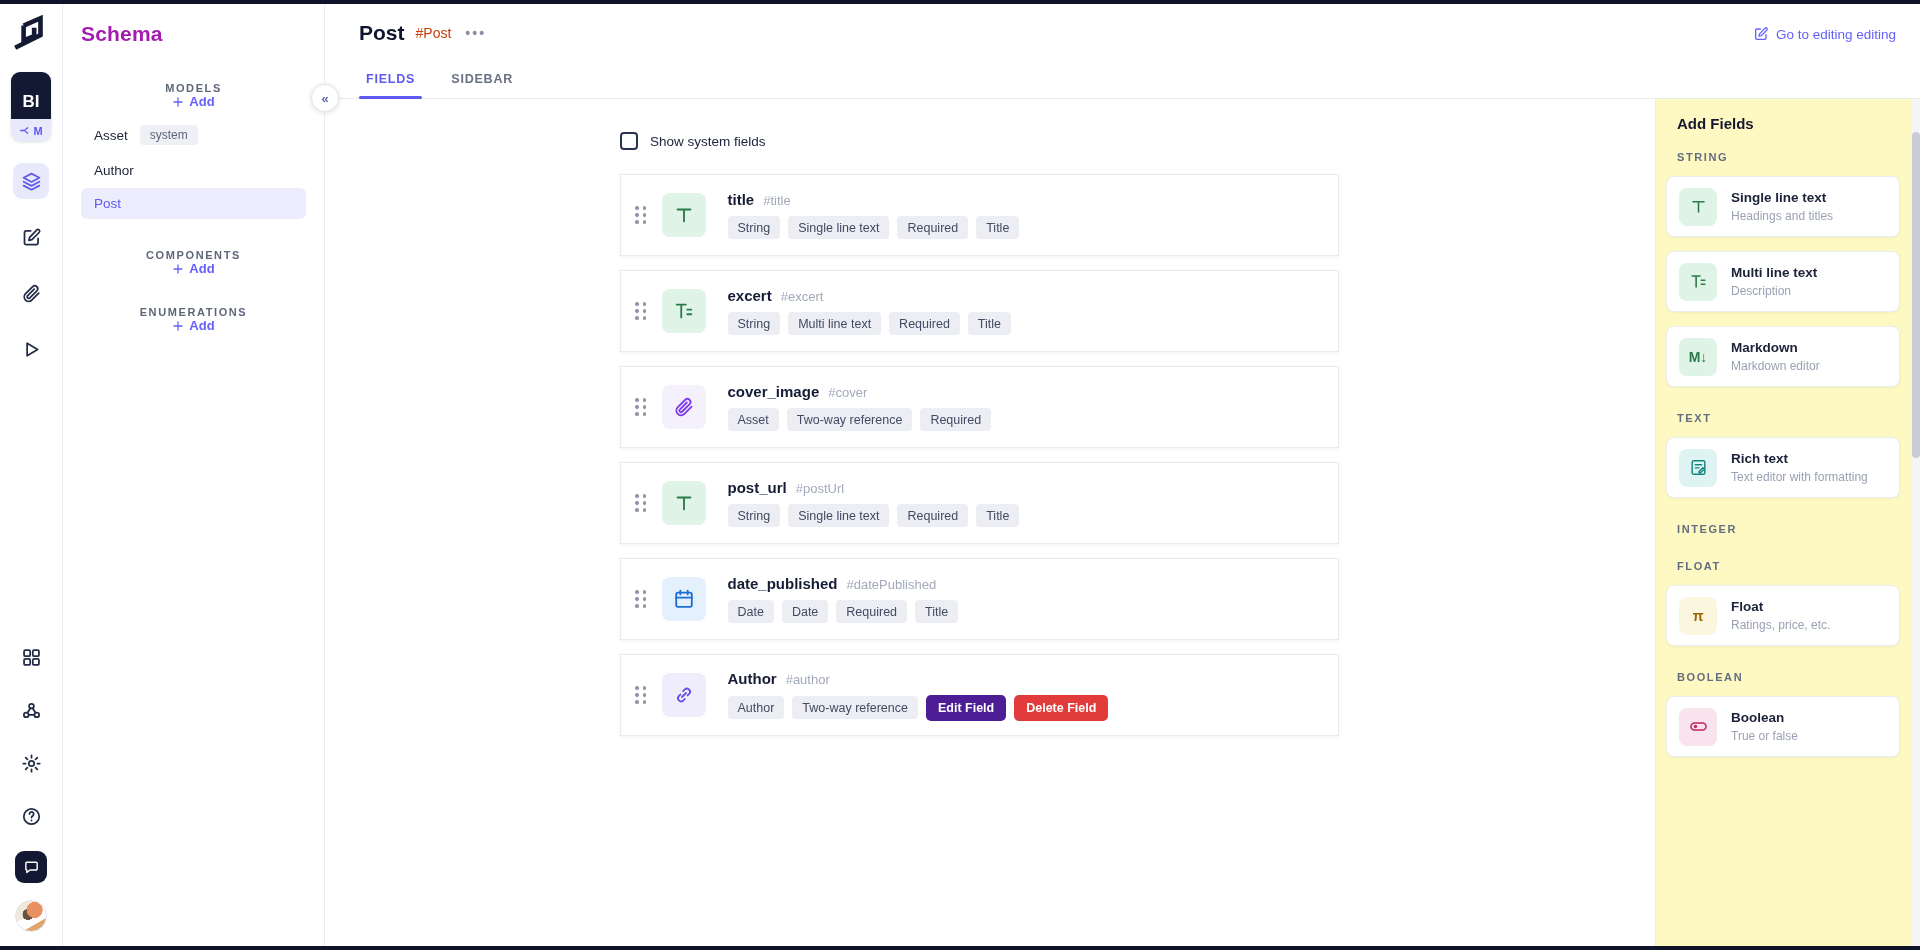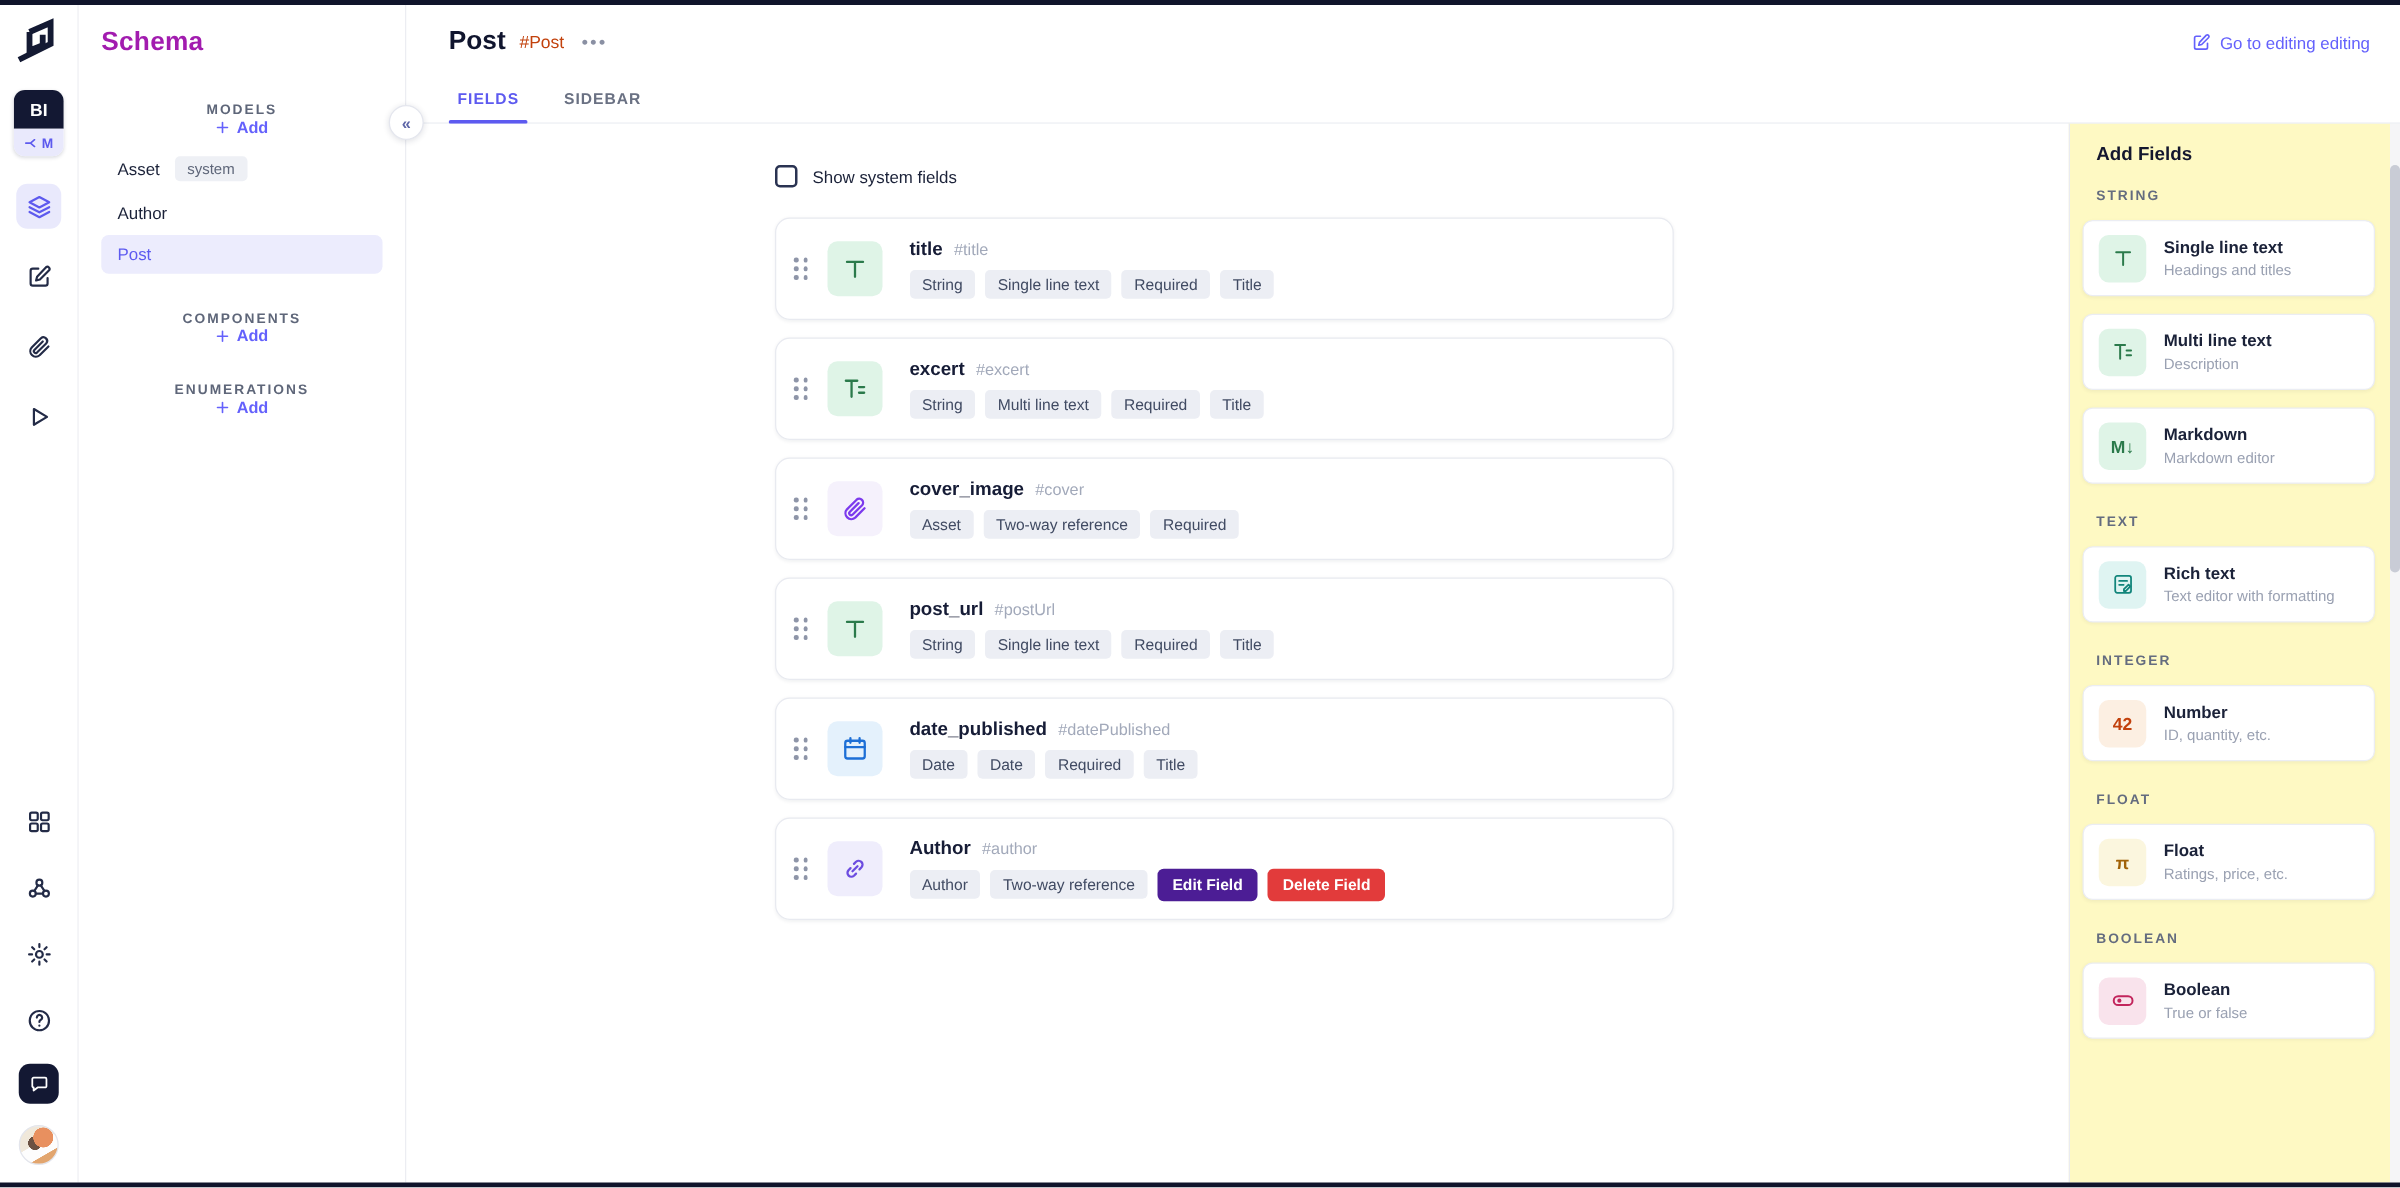--- a/index.html
+++ b/index.html
@@ -11,21 +11,21 @@
   .edgebar { position:absolute; left:0; right:0; height:4px; background:#10142B; z-index:20; }
   .edgebar.top { top:0; } .edgebar.bottom { bottom:0; }
 
   
   .rail { position:absolute; left:0; top:4px; bottom:4px; width:63px; background:#fff;
           border-right:1px solid #ECEDF2; display:flex; flex-direction:column; align-items:center;
           padding:10px 0 14px; }
   .logo { width:38px; height:38px; display:flex; align-items:center; justify-content:center; }
   .env { margin-top:20px; width:40px; border-radius:9px; overflow:hidden; text-align:center; cursor:pointer;
          box-shadow:0 1px 3px rgba(20,25,60,.15); }
-  .env-top { background:#131833; color:#fff; font-weight:bold; font-size:14px; padding:8px 0 7px; }
+  .env-top { background:#131833; color:#fff; font-weight:bold; font-size:17px; padding:20px 0 7px; }
   .env-bot { background:#E9E9FC; color:#5D5AEE; font-size:11px; font-weight:bold; padding:5px 0 4px;
              display:flex; align-items:center; justify-content:center; gap:1px; }
   .env-bot svg { width:13px; height:13px; }
   .rail-nav { display:flex; flex-direction:column; gap:20px; margin-top:22px; align-items:center; }
   .rail-btn { width:36px; height:36px; border-radius:9px; display:flex; align-items:center; justify-content:center;
               color:#232B47; background:transparent; border:none; cursor:pointer; }
   .rail-btn svg { width:21px; height:21px; }
   .rail-btn.active { background:#E9E9FC; color:#5D5AEE; }
   .rail-bottom { margin-top:auto; display:flex; flex-direction:column; gap:17px; align-items:center; }
   .rail-btn.dark { background:#131833; color:#fff; width:32px; height:32px; border-radius:9px; }
@@ -73,21 +73,21 @@
   .tab.active { color:#5D5AF0; }
   .tab.active::after { content:""; position:absolute; left:-7px; right:-7px; bottom:0; height:3px;
                        background:#5D5AF0; border-radius:2px; }
 
   
   .content { position:absolute; left:326px; top:99px; right:265px; bottom:4px; background:#fff; overflow:hidden; }
   .syscheck { display:flex; align-items:center; gap:12px; margin:33px 0 0 294px; }
   .checkbox { width:18px; height:18px; border:2px solid #2A3352; border-radius:4px; background:#fff; cursor:pointer; flex:none; }
   .syscheck .lbl { font-size:13.5px; color:#1B2239; }
   .fields { margin:24px 0 0 294px; width:719px; display:flex; flex-direction:column; gap:14px; }
-  .fcard { height:82px; border:1px solid #E8EAF0; border-radius:12px; background:#fff;
+  .fcard { height:82px; border:1px solid #E8EAF0; border-radius:0; background:#fff;
            box-shadow:0 1px 3px rgba(23,29,57,.06); display:flex; align-items:center;
            padding:0 18px 0 14px; cursor:pointer; }
   .drag { display:grid; grid-template-columns:repeat(2,4px); gap:3.5px 3.5px; margin-right:15px; cursor:grab; }
   .drag i { width:3.6px; height:3.6px; border-radius:50%; background:#8E95A8; }
   .ficon { width:44px; height:44px; border-radius:8px; display:flex; align-items:center; justify-content:center;
            margin-right:22px; flex:none; }
   .ficon svg { width:22px; height:22px; }
   .fmeta { display:flex; flex-direction:column; gap:8px; }
   .fname-row { display:flex; align-items:baseline; gap:9px; }
   .fname { font-size:15px; font-weight:bold; color:#161C36; }
@@ -530,29 +530,20 @@
               <path d="M12.8 16.9l4.7-4.7 1.8 1.8-4.7 4.7h-1.8z"></path>
             </svg>
           </span>
         </span>
         <div class="atext">
           <div class="t">Rich text</div>
           <div class="d">Text editor with formatting</div>
         </div>
       </div>
       <div class="group-label">INTEGER</div>
-      <div class="acard">
-        <span class="aicon" style="background: rgb(252, 239, 226); color: rgb(194, 65, 12);">
-          <span class="icon-text">42</span>
-        </span>
-        <div class="atext">
-          <div class="t">Number</div>
-          <div class="d">ID, quantity, etc.</div>
-        </div>
-      </div>
       <div class="group-label">FLOAT</div>
       <div class="acard">
         <span class="aicon" style="background: rgb(251, 246, 222); color: rgb(161, 98, 7);">
           <span class="icon-text">π</span>
         </span>
         <div class="atext">
           <div class="t">Float</div>
           <div class="d">Ratings, price, etc.</div>
         </div>
       </div>

